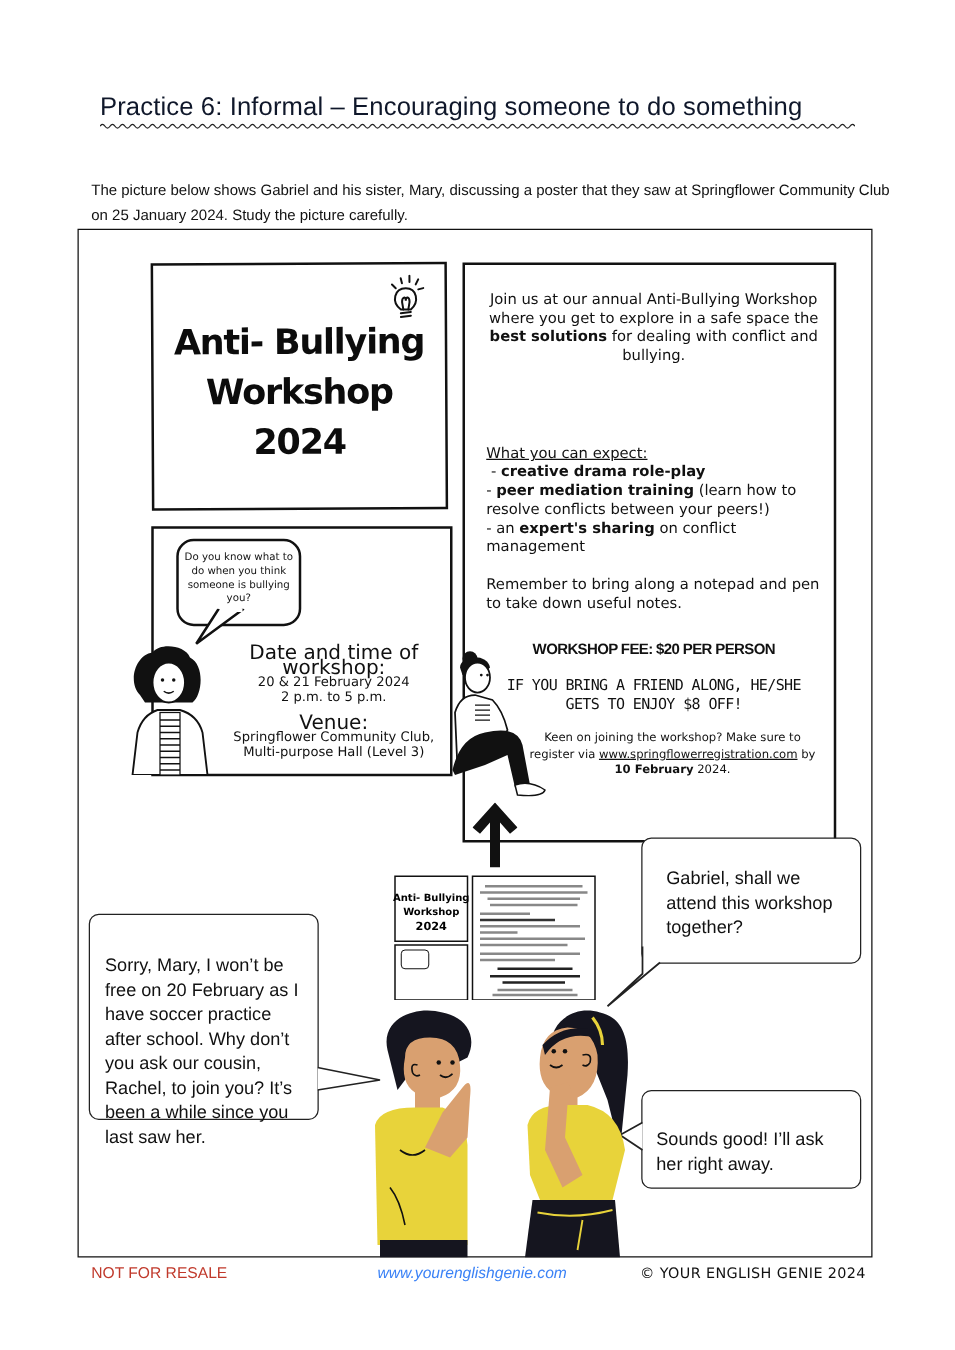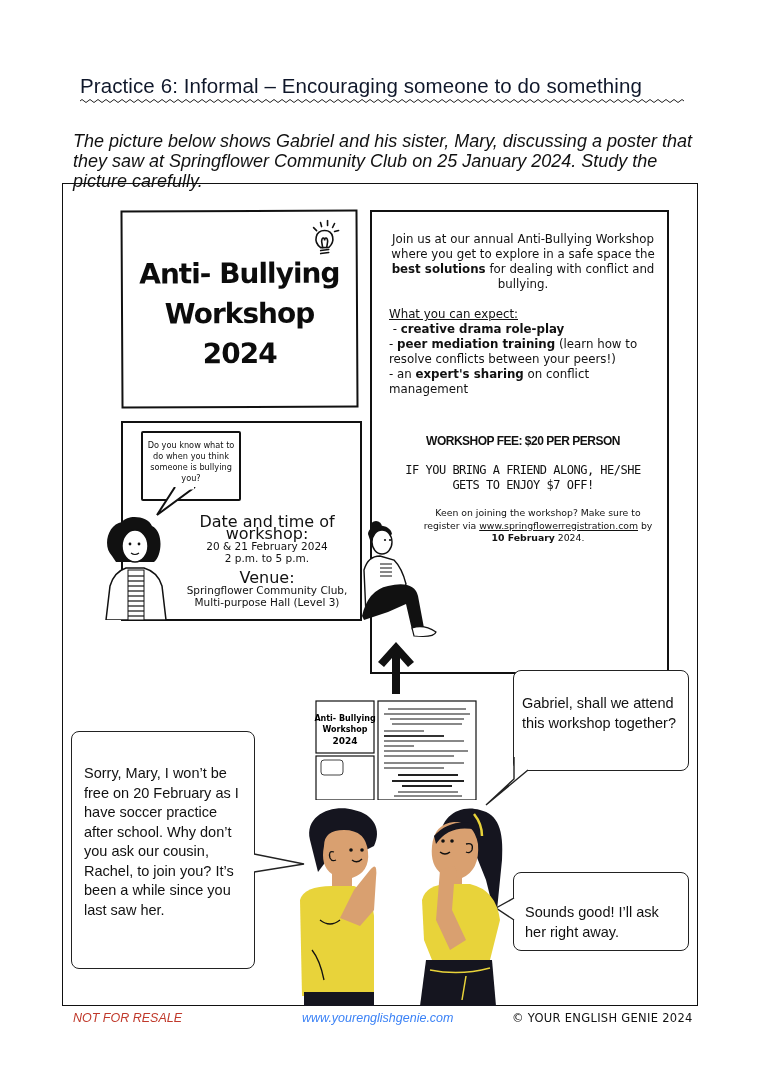--- a/index.html
+++ b/index.html
@@ -1,62 +1,62 @@
 <!DOCTYPE html>
 <html><head>
 <meta charset="utf-8">
 <style>
   html, body { margin:0; padding:0; background:#ffffff; }
   body { width:764px; height:1080px; position:relative; overflow:hidden; font-family:"Liberation Sans", sans-serif; color:#111; }
 
   .title { position:absolute; left:80px; top:74px; font-size:20.5px; color:#0f172a; letter-spacing:0.1px; white-space:nowrap; }
   .wavy { position:absolute; left:80px; top:98px; width:604px; height:6px; }
-  .intro { position:absolute; left:73px; top:131px; width:640px; font-size:18px; line-height:20px; color:#111;font-style:italic; }
+  .intro { position:absolute; left:73px; top:142px; width:640px; font-size:12px; line-height:20px; color:#111; }
 
   .frame { position:absolute; left:62px; top:183px; width:636px; height:823px; border:1.5px solid #111; box-sizing:border-box; }
 
   .panel { position:absolute; border:2.5px solid #111; box-sizing:border-box; background:#fff; }
   .p-title { left:121px; top:210px; width:237px; height:198px; transform:rotate(-0.3deg); }
   .p-title .headline { position:absolute; left:0; right:0; top:42px; text-align:center; font-family:"DejaVu Sans", sans-serif; font-weight:bold; font-size:28px; line-height:40px; letter-spacing:-1px; color:#0c0c0c; }
   .bulb { position:absolute; right:14px; top:8px; width:34px; height:40px; }
 
   .p-info { left:121px; top:421px; width:241px; height:200px; }
-  .bubble-small { position:absolute; left:18px; top:8px; width:100px; height:70px; border:2px solid #111; border-radius:2px; background:#fff; font-family:"DejaVu Sans", sans-serif; font-size:8.2px; line-height:11px; text-align:center; padding:7px 4px; box-sizing:border-box; }
+  .bubble-small { position:absolute; left:18px; top:8px; width:100px; height:70px; border:2px solid #111; border-radius:14px; background:#fff; font-family:"DejaVu Sans", sans-serif; font-size:8.2px; line-height:11px; text-align:center; padding:7px 4px; box-sizing:border-box; }
   .bubble-small-tail { position:absolute; left:32px; top:64px; width:50px; height:30px; }
   .info-text { position:absolute; left:55px; right:4px; top:93px; text-align:center; font-family:"DejaVu Sans", sans-serif; font-size:10.5px; line-height:12px; }
   .info-text .lbl { font-weight:normal; font-size:16px; }
   .info-text .gap { height:8px; }
 
   .p-details { left:370px; top:210px; width:299px; height:464px; }
   .details { position:absolute; left:17px; right:10px; top:20px; font-family:"DejaVu Sans", sans-serif; font-size:11.8px; line-height:15px; color:#111; }
   .details .center { text-align:center; }
-  .details .u { text-decoration:underline; }
+  .details .u { text-decoration:underline;margin-top:48px; }
   .details .b { font-weight:bold; }
   .details .gap { height:15px; }
   .fee { text-align:center; font-family:Liberation Sans, sans-serif; font-weight:bold; font-size:12px; line-height:15px; letter-spacing:-0.5px; margin-top:22px; }
   .friend { text-align:center; font-family:"DejaVu Sans Mono", monospace; font-weight:normal; font-size:12px; line-height:15px; letter-spacing:-0.5px; margin-top:14px; }
   .keen { text-align:center; font-size:9.3px; line-height:12.5px; margin-top:14px; padding-left:30px; }
   .keen .link { text-decoration:underline; }
 
   .figure { position:absolute; }
 
   .arrow { position:absolute; left:378px; top:642px; width:36px; height:52px; }
 
   .mini { position:absolute; left:314px; top:700px; width:165px; height:100px; }
 
   .speech { position:absolute; border:1.4px solid #222; border-radius:8px; background:#fff; box-sizing:border-box; font-family:"Liberation Sans", sans-serif; font-size:14.5px; line-height:19.5px; color:#111; }
-  .s-gabriel { left:71px; top:731px; width:184px; height:238px; padding:32px 10px 0 12px; }
-  .s-mary1 { left:513px; top:670px; width:176px; height:101px; padding:23px 10px 0 8px; }
+  .s-gabriel { left:71px; top:731px; width:184px; height:165px; padding:32px 10px 0 12px; }
+  .s-mary1 { left:513px; top:670px; width:176px; height:101px; padding:23px 10px 0 19px; }
   .s-mary2 { left:513px; top:872px; width:176px; height:79px; padding:30px 10px 0 11px; }
   .tail { position:absolute; }
 
   .kids { position:absolute; left:290px; top:800px; width:220px; height:206px; }
 
   .footer { position:absolute; top:1011px; font-size:12.5px; }
-  .f-left { left:73px; color:#c0392b; font-style:italic; }
+  .f-left { left:73px; color:#c0392b; }
   .f-mid { left:302px; color:#3b82f6; font-style:italic; }
   .f-right { left:512px; color:#111; font-family:"DejaVu Sans", sans-serif; font-size:11.5px; letter-spacing:0.3px; }
 </style>
 </head>
 <body>
 
 <div class="title">Practice 6: Informal – Encouraging someone to do something</div>
 <svg class="wavy" viewBox="0 0 604 6" preserveAspectRatio="none">
   <path d="M0 3 Q2 0 4 3 T8 3 T12 3 T16 3 T20 3 T24 3 T28 3 T32 3 T36 3 T40 3 T44 3 T48 3 T52 3 T56 3 T60 3 T64 3 T68 3 T72 3 T76 3 T80 3 T84 3 T88 3 T92 3 T96 3 T100 3 T104 3 T108 3 T112 3 T116 3 T120 3 T124 3 T128 3 T132 3 T136 3 T140 3 T144 3 T148 3 T152 3 T156 3 T160 3 T164 3 T168 3 T172 3 T176 3 T180 3 T184 3 T188 3 T192 3 T196 3 T200 3 T204 3 T208 3 T212 3 T216 3 T220 3 T224 3 T228 3 T232 3 T236 3 T240 3 T244 3 T248 3 T252 3 T256 3 T260 3 T264 3 T268 3 T272 3 T276 3 T280 3 T284 3 T288 3 T292 3 T296 3 T300 3 T304 3 T308 3 T312 3 T316 3 T320 3 T324 3 T328 3 T332 3 T336 3 T340 3 T344 3 T348 3 T352 3 T356 3 T360 3 T364 3 T368 3 T372 3 T376 3 T380 3 T384 3 T388 3 T392 3 T396 3 T400 3 T404 3 T408 3 T412 3 T416 3 T420 3 T424 3 T428 3 T432 3 T436 3 T440 3 T444 3 T448 3 T452 3 T456 3 T460 3 T464 3 T468 3 T472 3 T476 3 T480 3 T484 3 T488 3 T492 3 T496 3 T500 3 T504 3 T508 3 T512 3 T516 3 T520 3 T524 3 T528 3 T532 3 T536 3 T540 3 T544 3 T548 3 T552 3 T556 3 T560 3 T564 3 T568 3 T572 3 T576 3 T580 3 T584 3 T588 3 T592 3 T596 3 T600 3 T604 3" fill="none" stroke="#222" stroke-width="1"></path>
 </svg>
@@ -125,24 +125,25 @@
 
 <div class="panel p-details">
   <div class="details">
     <div class="center"><span>Join us at our annual Anti-Bullying Workshop where you get to explore in a safe space the </span><span class="b">best solutions</span><span> for dealing with conflict and bullying.</span></div>
     <div class="gap"></div>
     <div class="u">What you can expect:</div>
     <div><span style="white-space:pre"> - </span><span class="b">creative drama role-play</span><span></span></div>
     <div><span style="white-space:pre">- </span><span class="b">peer mediation training</span><span> (learn how to resolve conflicts between your peers!)</span></div>
     <div><span style="white-space:pre">- an </span><span class="b">expert's sharing</span><span> on conflict management</span></div>
     <div class="gap"></div>
+    <div>Remember to bring along a notepad and pen to take down useful notes.</div>
     <div class="fee">WORKSHOP FEE: $20 PER PERSON</div>
     <div class="friend">
       <div>IF YOU BRING A FRIEND ALONG, HE/SHE</div>
-      <div>GETS TO ENJOY $7 OFF!</div>
+      <div>GETS TO ENJOY $8 OFF!</div>
     </div>
     <div class="keen"><span>Keen on joining the workshop? Make sure to register via </span><span class="link">www.springflowerregistration.com</span><span> by </span><span class="b">10 February</span><span> 2024</span><span>.</span></div>
   </div>
 </div>
 
 <svg class="figure" style="left:358px;top:520px;width:82px;height:120px;" viewBox="0 0 82 120">
   <circle cx="18" cy="7" r="6" fill="#111"></circle>
   <path d="M10 14 C10 4 32 2 34 14 L30 18 L12 20 Z" fill="#111"></path>
   <ellipse cx="24" cy="22" rx="10" ry="12" fill="#fff" stroke="#111" stroke-width="1.4"></ellipse>
   <circle cx="27" cy="20" r="1.1" fill="#111"></circle>

